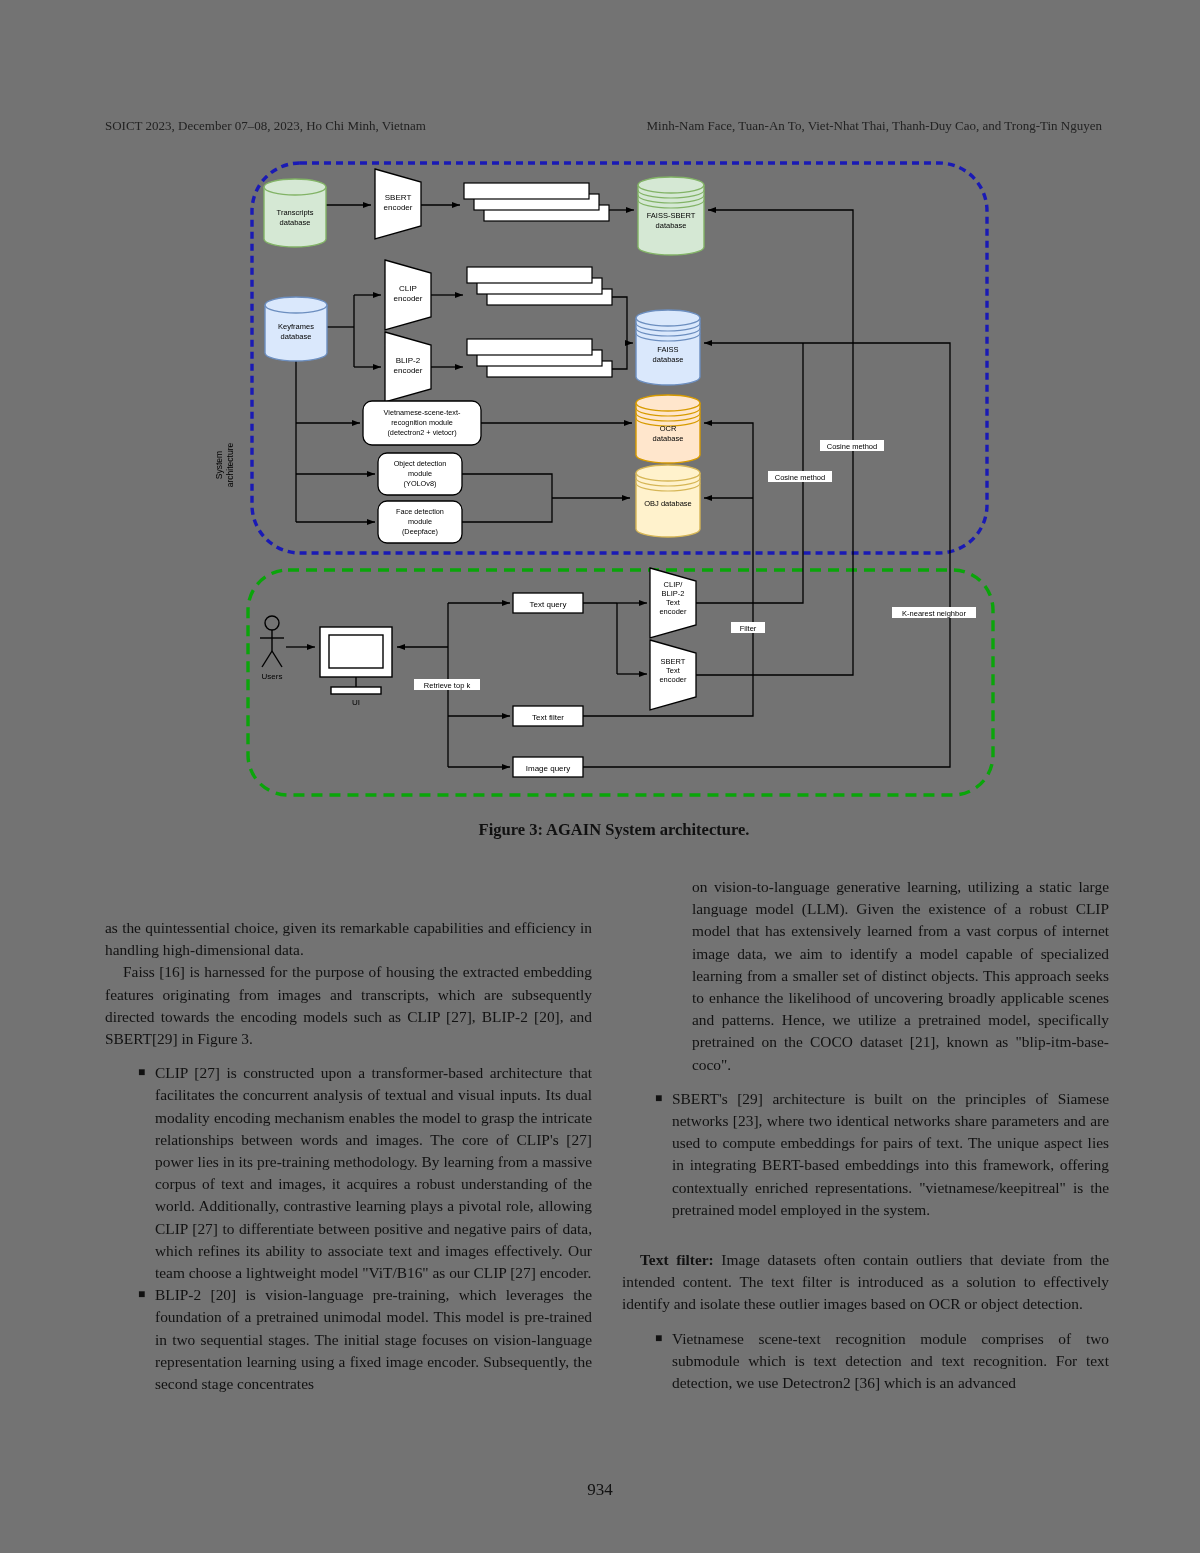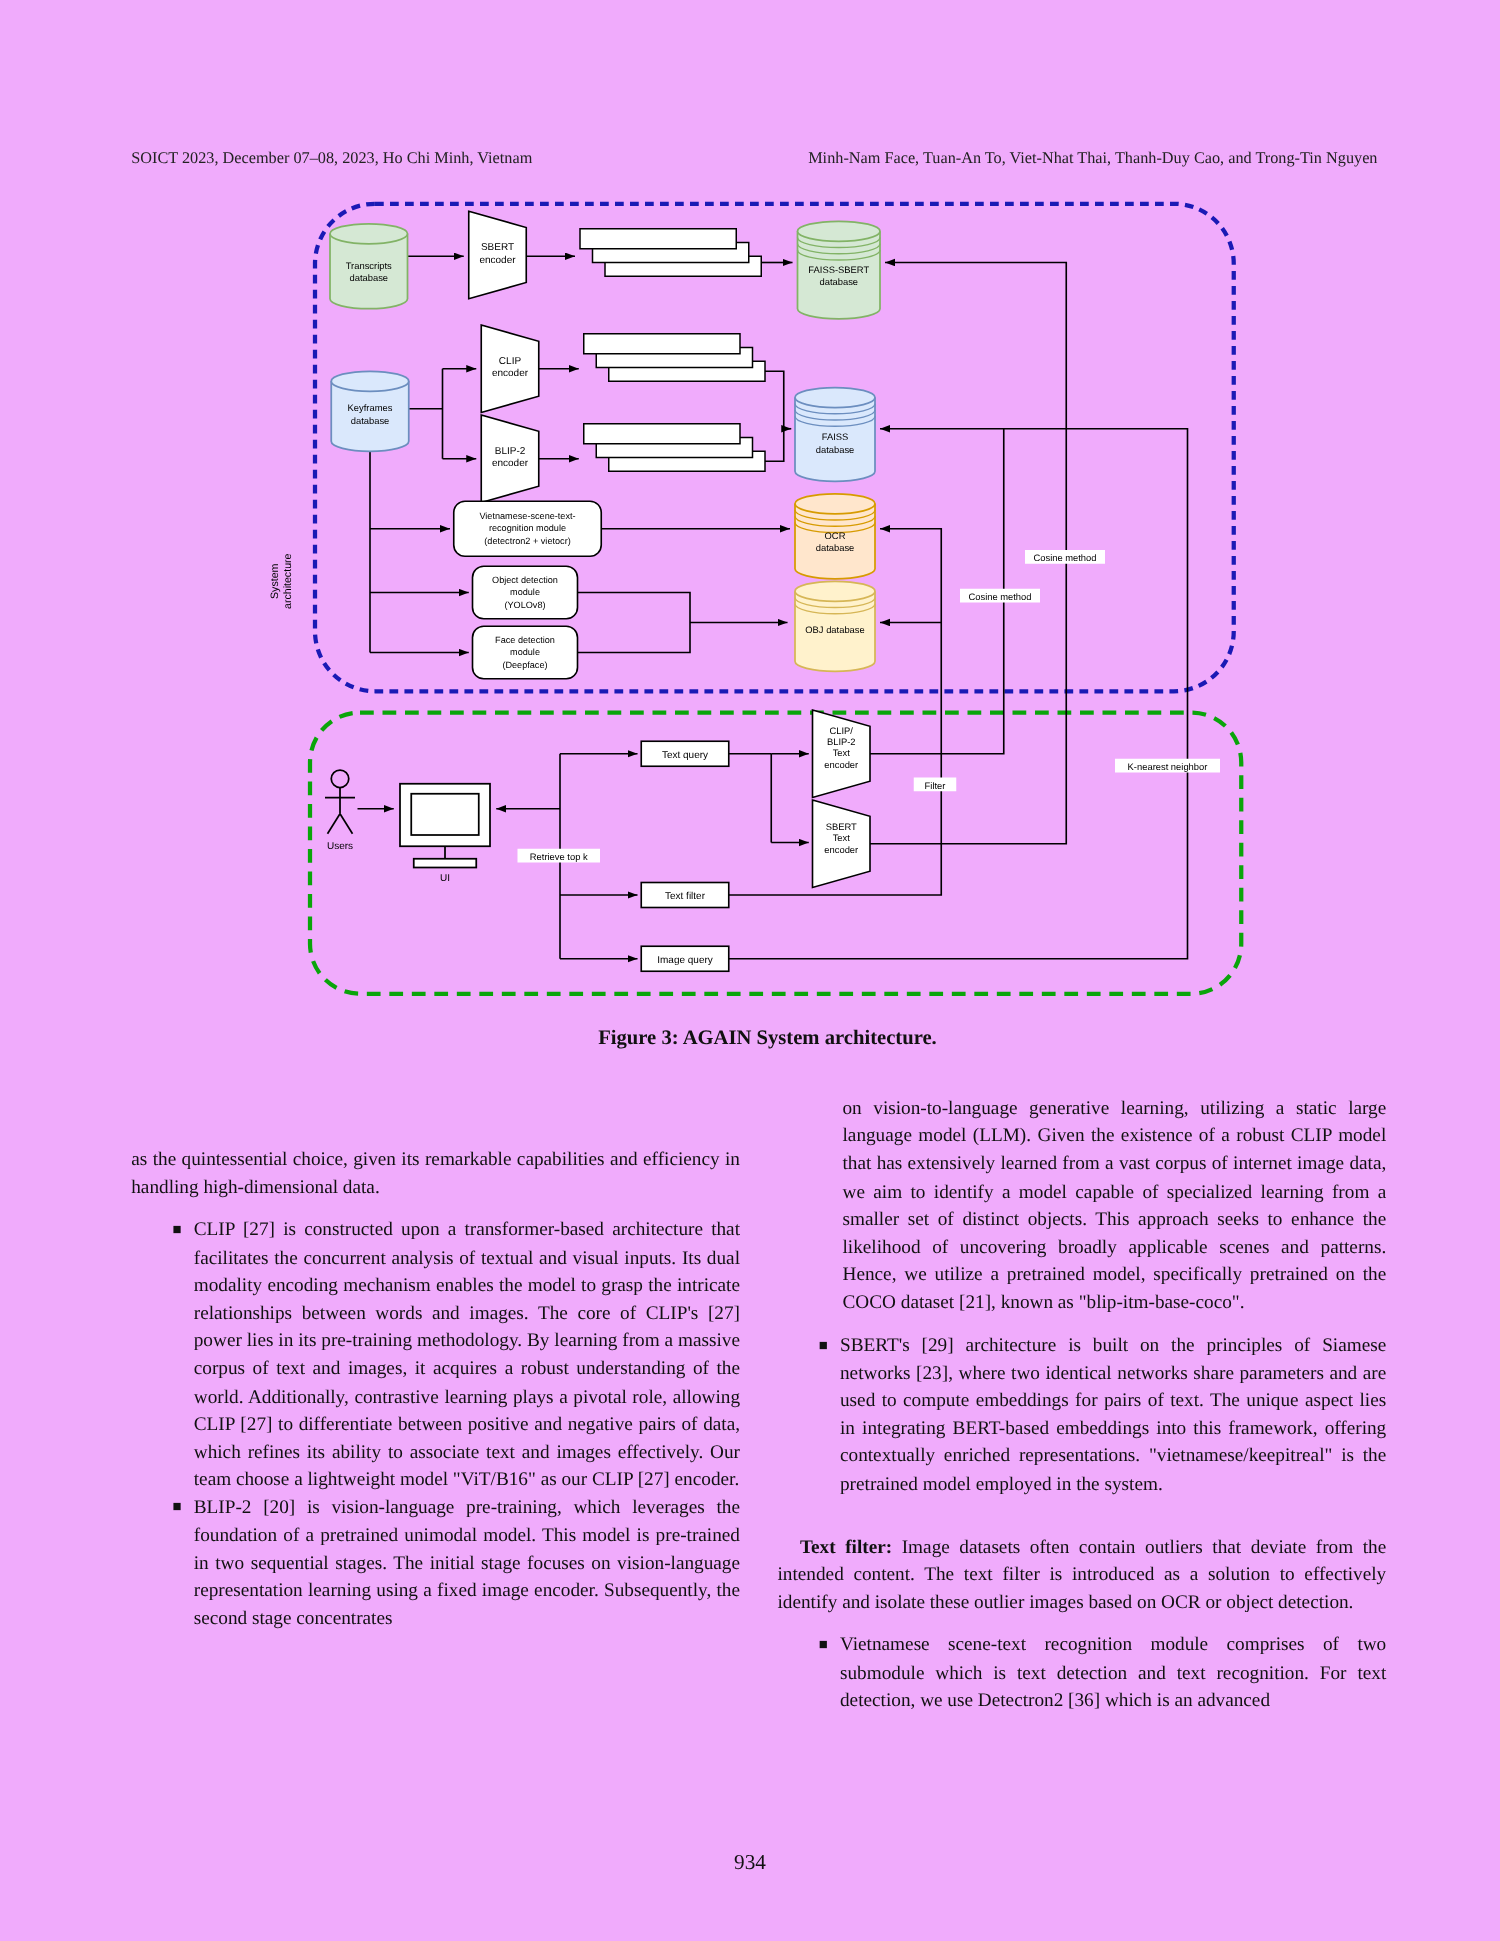--- a/index.html
+++ b/index.html
@@ -1,34 +1,34 @@
 <!DOCTYPE html>
 <html><head>
 <meta charset="utf-8">
 <style>
   html,body{margin:0;padding:0;background:#888;}
-  #page{position:relative;width:1200px;height:1553px;background:#f0abfc;margin:0 auto;
+  #page{position:relative;width:1200px;height:1553px;background:#737373;margin:0 auto;
         font-family:"Liberation Serif",serif;color:#111;overflow:hidden;}
   
   #hdr{position:absolute;left:105px;top:118px;width:997px;display:flex;
        justify-content:space-between;font-size:13px;color:#222;}
   
   #fig{position:absolute;left:190px;top:155px;}
   #fig text{font-family:"Liberation Sans",sans-serif;fill:#000;}
   #caption{position:absolute;left:0;top:820px;width:1196px;text-align:center;
            font-weight:bold;font-size:16.5px;margin-left:16px;}
   
   .col{position:absolute;top:876px;width:487px;font-size:15.4px;line-height:22.2px;
        text-align:justify;}
   #colL{left:105px;margin-top:41px;} #colR{left:622px;}
   .p-ind{text-indent:18px;}
   .list{margin-top:12px;}
   .bullet{margin-left:33px;padding-left:17px;position:relative;}
   .bullet .bm{position:absolute;left:0;top:-1px;font-size:12px;}
-  .cont{margin-left:52px;}
+  .cont{margin-left:70px;}
   .tf{margin-top:28px;text-indent:18px;}
   .mt{margin-top:12px;}
   b.inl{font-weight:bold;}
   #pageno{position:absolute;left:0;top:1480px;width:1200px;text-align:center;font-size:17px;}
 </style>
 </head>
 <body>
 
 <div id="page">
 
@@ -200,20 +200,21 @@
       <text x="558" y="476" text-anchor="middle" font-size="7.5">Filter</text>
       <rect x="224" y="524" width="66" height="11" fill="#fff"></rect>
       <text x="257" y="533" text-anchor="middle" font-size="7.5">Retrieve top k</text>
     </g>
   </svg>
 
   <div id="caption">Figure 3: AGAIN System architecture.</div>
 
   <div id="colL" class="col">
     <div>as the quintessential choice, given its remarkable capabilities and efficiency in handling high-dimensional data.</div>
+    <div class="p-ind">Faiss [16] is harnessed for the purpose of housing the extracted embedding features originating from images and transcripts, which are subsequently directed towards the encoding models such as CLIP [27], BLIP-2 [20], and SBERT[29] in Figure 3.</div>
     <div class="list">
       <div class="bullet">
         <span class="bm">■</span><span>CLIP [27] is constructed upon a transformer-based architecture that facilitates the concurrent analysis of textual and visual inputs. Its dual modality encoding mechanism enables the model to grasp the intricate relationships between words and images. The core of CLIP's [27] power lies in its pre-training methodology. By learning from a massive corpus of text and images, it acquires a robust understanding of the world. Additionally, contrastive learning plays a pivotal role, allowing CLIP [27] to differentiate between positive and negative pairs of data, which refines its ability to associate text and images effectively. Our team choose a lightweight model "ViT/B16" as our CLIP [27] encoder.</span>
       </div>
       <div class="bullet">
         <span class="bm">■</span><span>BLIP-2 [20] is vision-language pre-training, which leverages the foundation of a pretrained unimodal model. This model is pre-trained in two sequential stages. The initial stage focuses on vision-language representation learning using a fixed image encoder. Subsequently, the second stage concentrates</span>
       </div>
     </div>
   </div>
 

